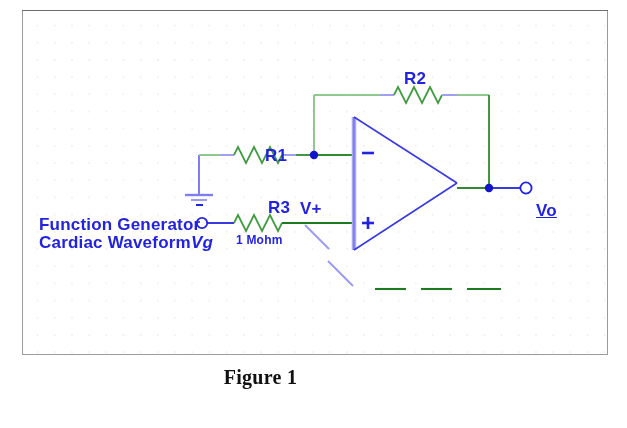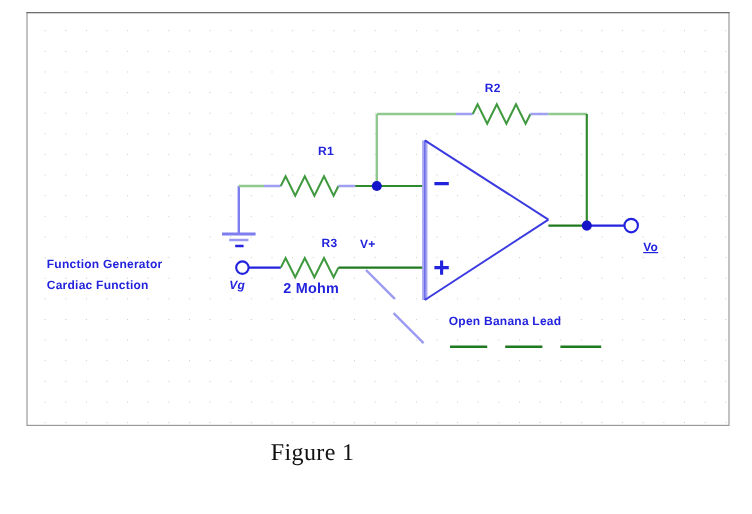--- a/index.html
+++ b/index.html
@@ -60,26 +60,27 @@
   .cap {
     position: absolute;
     left: 0;
     width: 521px;
     top: 366px;
     text-align: center;
     font-family: "Liberation Serif", serif;
     font-size: 20px;
     color: #111111;
     letter-spacing: 0.3px;
+    font-weight: bold;
   }
   .lbl {
     position: absolute;
     font-family: "Liberation Sans", sans-serif;
     color: #2323dd;
-    font-size: 10px;
+    font-size: 17px;
     font-weight: bold;
     white-space: nowrap;
     letter-spacing: 0.2px;
   }
   .lbl.small { font-size: 12px; }
 </style>
 </head>
 <body>
 
 <div id="figure-root">
@@ -145,35 +146,34 @@
       <path d="M 434 177 L 466 177" stroke="#1f7a1f" stroke-width="1.8" fill="none"></path>
       <path d="M 466 177 L 497 177" stroke="#2323dd" stroke-width="1.8" fill="none"></path>
       <circle cx="466" cy="177" r="4.2" fill="#1414c8"></circle>
       <circle cx="503" cy="177" r="5.6" fill="#ffffff" stroke="#2323dd" stroke-width="1.8"></circle>
 
       <path d="M 352 278 L 383 278" stroke="#1f7a1f" stroke-width="2.1" fill="none"></path>
       <path d="M 398 278 L 429 278" stroke="#1f7a1f" stroke-width="2.1" fill="none"></path>
       <path d="M 444 278 L 478 278" stroke="#1f7a1f" stroke-width="2.1" fill="none"></path>
     </svg>
 
-    <div class="lbl" style="left:242px; top:110px;">R1</div>
+    <div class="lbl" style="left:242px; top:135px;">R1</div>
 
     <div class="lbl" style="left:381px; top:58px;">R2</div>
 
     <div class="lbl" style="left:245px; top:187px;">R3</div>
 
-    <div class="lbl small" style="left:213px; top:222px;">2 Mohm</div>
+    <div class="lbl small" style="left:213px; top:222px;">1 Mohm</div>
 
     <div class="lbl" style="left:277px; top:188px;">V+</div>
 
     <div class="lbl" style="left:168px; top:222px;font-style:italic;">Vg</div>
 
     <div class="lbl" style="left:513px; top:190px;text-decoration:underline;">Vo</div>
 
     <div class="lbl" style="left:16px; top:204px;text-align:center;">Function Generator</div>
 
-    <div class="lbl" style="left:16px; top:222px;">Cardiac Function</div>
+    <div class="lbl" style="left:16px; top:222px;">Cardiac Waveform</div>
 
-    <div class="lbl" style="left:351px; top:252px;">Open Banana Lead</div>
   </div>
 
   <div class="cap">Figure 1</div>
 </div>
 
 </body></html>

